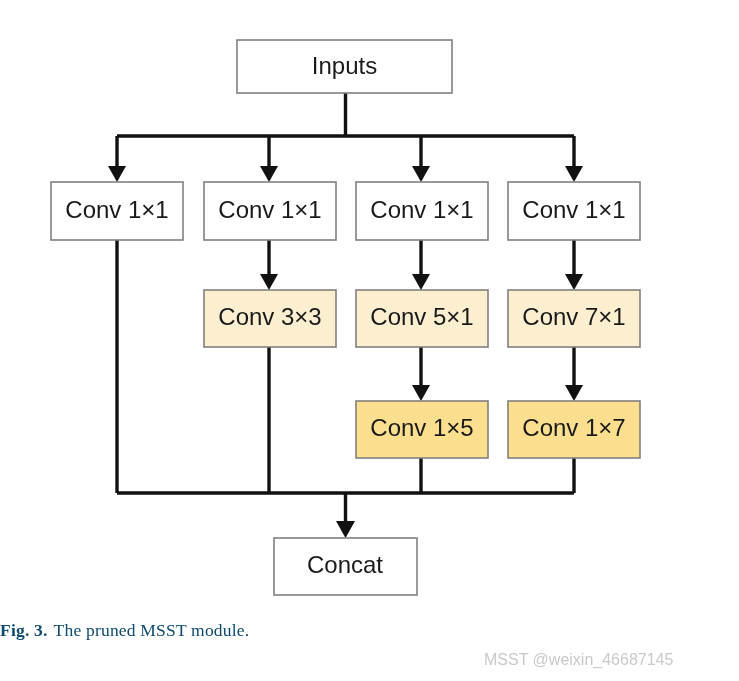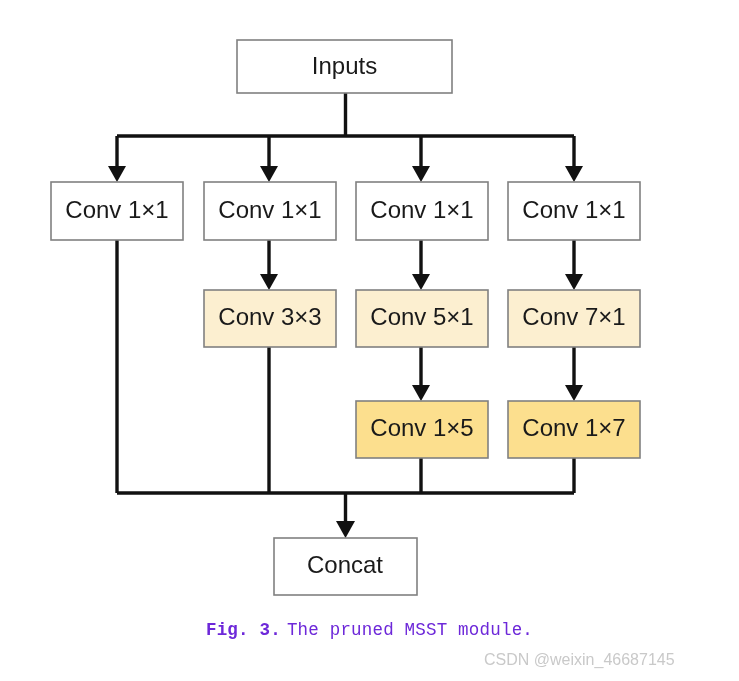--- a/index.html
+++ b/index.html
@@ -38,24 +38,24 @@
     stroke-width: 3.4;
     fill: none;
     stroke-linecap: butt;
   }
   .arrow-head { fill: #111111; }
   .caption {
     position: absolute;
     left: 0;
     top: 620px;
     width: 739px;
-    text-align: center;
-    font-family: Liberation Mono, monospace;
+    text-align: left;
+    font-family: Liberation Serif, serif;
     font-size: 17.5px;
-    color: #6d28d9;
+    color: #0c4a6e;
     letter-spacing: 0.2px;
   }
   .caption .fig-no {
     font-weight: bold;
     margin-right: 6px;
   }
   .watermark {
     position: absolute;
     left: 484px;
     top: 651px;
@@ -159,13 +159,13 @@
       <rect class="node-box plain" x="274" y="538" width="143" height="57"></rect>
       <text class="node-label" x="345" y="567">Concat</text>
     </g>
   </svg>
 </div>
 
 <div class="caption">
   <span class="fig-no">Fig. 3.</span><span>The pruned MSST module.</span>
 </div>
 
-<div class="watermark">CSDN @weixin_46687145</div>
+<div class="watermark">MSST @weixin_46687145</div>
 
 </body></html>

